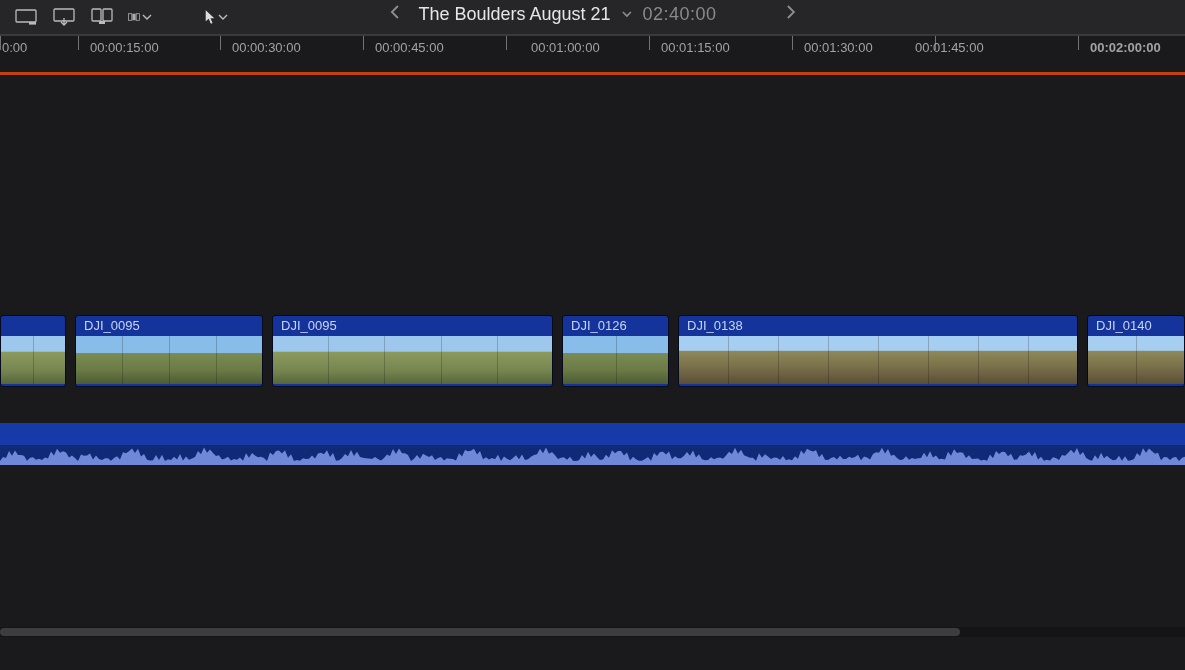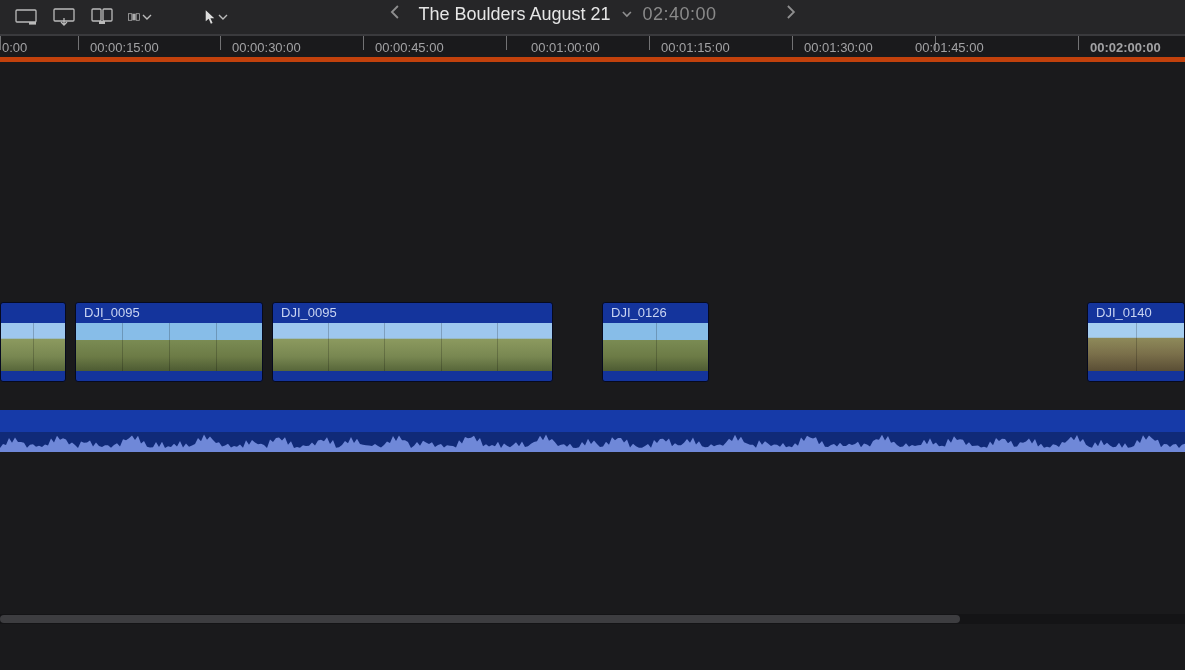--- a/index.html
+++ b/index.html
@@ -15,29 +15,29 @@
   .tool-group-center {
     position: absolute; left: 50%; transform: translateX(-50%);
     display: flex; align-items: center; gap: 18px; top: 0; height: 28px;
   }
   .nav-arrow { cursor: pointer; opacity: 0.7; }
   .title-wrap { display:flex; align-items:center; gap:10px; }
   .proj-title { font-size: 18px; color: #e6e6e6; }
   .timecode { font-size: 18px; color: #8a8a8a; letter-spacing: 0.5px; }
   .chev-down { opacity: 0.7; cursor:pointer; }
   .ruler {
-    height: 26px; width: 100%; background: #1a1a1c; position: relative;
-    border-bottom: 5px solid #c2410c;
+    height: 39px; width: 100%; background: #1a1a1c; position: relative;
+    border-bottom: 3px solid #c2410c;
   }
   .ruler-tick { position: absolute; top: 0; height: 14px; width: 1px; background: #727274; }
   .ruler-label { position: absolute; top: 4px; font-size: 13px; color: #a2a2a4; white-space: nowrap; }
   .timeline-area { position: relative; height: 586px; width: 100%; background: #1a1a1c; }
   .clip-track { position: absolute; top: 240px; left: 0; right: 0; height: 94px; }
   .clip {
-    position: absolute; top: 0; height: 80px;
+    position: absolute; top: 0; height: 72px;
     background: #14349c; border: 1px solid #060a1f; border-radius: 3px;
     overflow: hidden;
   }
   .clip-label {
     position: absolute; top: 2px; left: 8px; font-size: 13px; color: #c9d4f2;
     z-index: 2;
   }
   .thumbs-strip {
     position: absolute; top: 20px; left: 0; right: 0; height: 48px;
     display: flex; overflow: hidden;
@@ -175,25 +175,38 @@
       <div class="clip" style="left: 272px; width: 281px;">
         <div class="clip-label">DJI_0095</div>
         <div class="thumbs-strip">
           <div class="thumb var2" style="width: 56.2px;"></div>
           <div class="thumb var2" style="width: 56.2px;"></div>
           <div class="thumb var2" style="width: 56.2px;"></div>
           <div class="thumb var2" style="width: 56.2px;"></div>
           <div class="thumb var2" style="width: 56.2px;"></div>
         </div>
       </div>
-      <div class="clip" style="left: 562px; width: 107px; margin-left: 40px;">
+      <div class="clip" style="left: 562px; width: 107px;">
         <div class="clip-label">DJI_0126</div>
         <div class="thumbs-strip">
           <div class="thumb " style="width: 53.5px;"></div>
           <div class="thumb " style="width: 53.5px;"></div>
+        </div>
+      </div>
+      <div class="clip" style="left: 678px; width: 400px;">
+        <div class="clip-label">DJI_0138</div>
+        <div class="thumbs-strip">
+          <div class="thumb var3" style="width: 50px;"></div>
+          <div class="thumb var3" style="width: 50px;"></div>
+          <div class="thumb var3" style="width: 50px;"></div>
+          <div class="thumb var3" style="width: 50px;"></div>
+          <div class="thumb var3" style="width: 50px;"></div>
+          <div class="thumb var3" style="width: 50px;"></div>
+          <div class="thumb var3" style="width: 50px;"></div>
+          <div class="thumb var3" style="width: 50px;"></div>
         </div>
       </div>
       <div class="clip" style="left: 1087px; width: 98px; padding-left: 16px;">
         <div class="clip-label">DJI_0140</div>
         <div class="thumbs-strip">
           <div class="thumb var3" style="width: 49px;"></div>
           <div class="thumb var3" style="width: 49px;"></div>
         </div>
       </div>
     </div>

